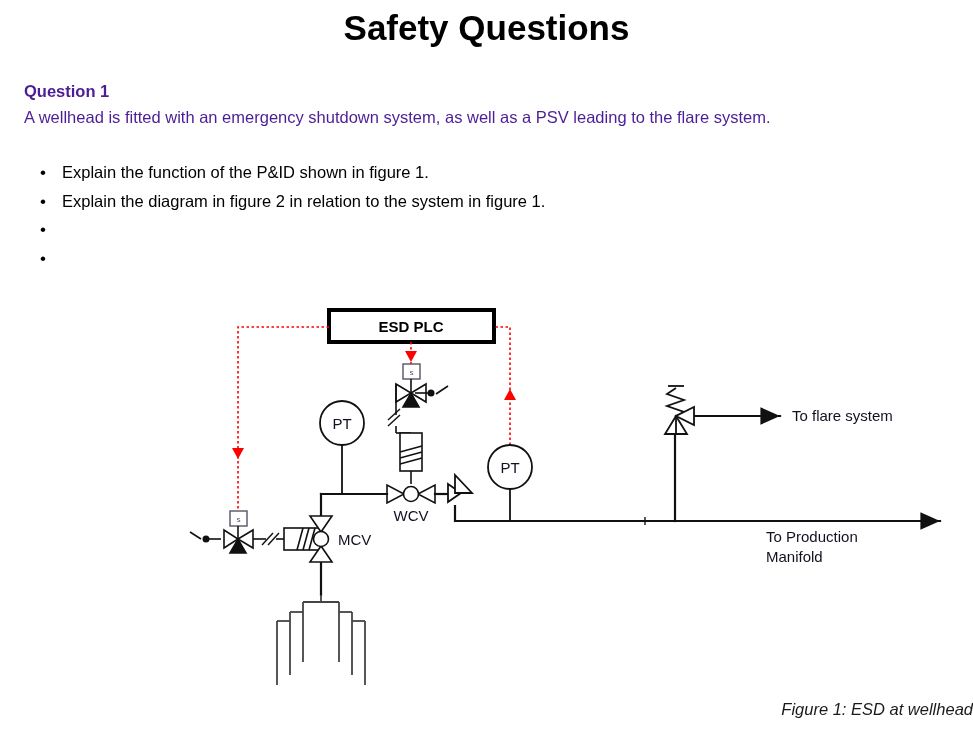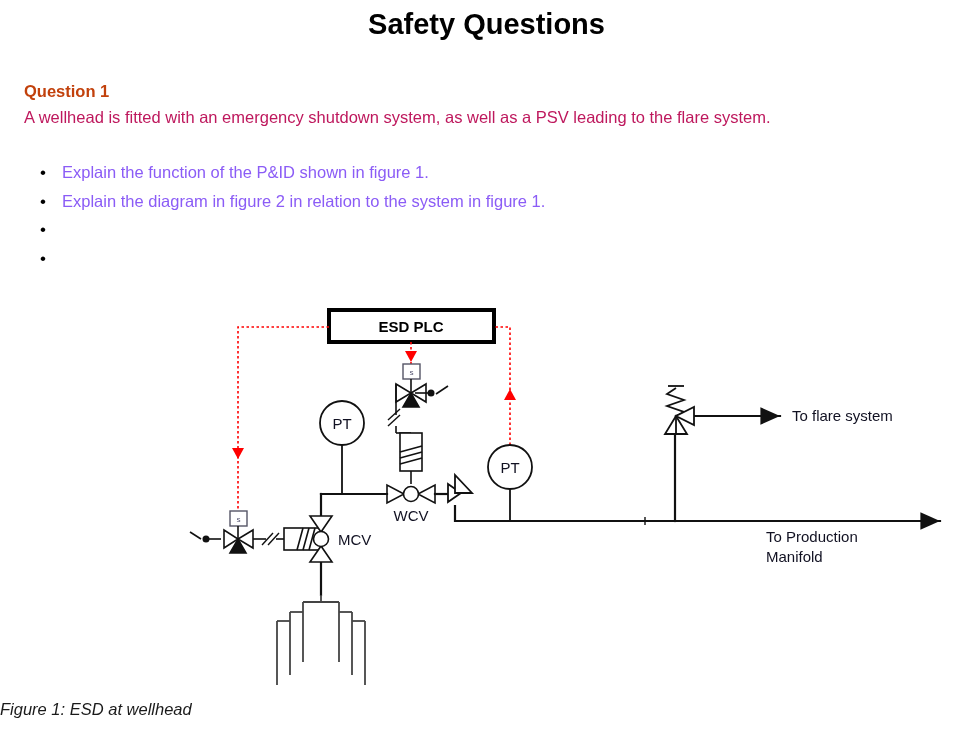--- a/index.html
+++ b/index.html
@@ -19,39 +19,39 @@
     position: relative;
     width: 973px;
     height: 745px;
   }
   .doc-title {
     position: absolute;
     left: 0;
     top: 8px;
     width: 973px;
     text-align: center;
-    font-size: 29px;
+    font-size: 35px;
     font-weight: bold;
     color: #000000;
     letter-spacing: 0px;
   }
   .q-heading {
     position: absolute;
     left: 24px;
     top: 82px;
     font-size: 16.5px;
     font-weight: bold;
-    color: #c2410c;
+    color: #4c1d95;
   }
   .q-intro {
     position: absolute;
     left: 24px;
     top: 108px;
     font-size: 16.5px;
-    color: #be185d;
+    color: #4c1d95;
     white-space: nowrap;
   }
   .bullets {
     position: absolute;
     left: 24px;
     top: 163px;
     width: 800px;
   }
   .bullet-row {
     display: flex;
@@ -61,29 +61,29 @@
   .bullet-dot {
     width: 38px;
     flex: 0 0 38px;
     text-align: center;
     font-size: 17px;
     line-height: 1;
     color: #000000;
   }
   .bullet-text {
     font-size: 16.5px;
-    color: #8b5cf6;
+    color: #000000;
     white-space: nowrap;
   }
   .figure-caption {
     position: absolute;
     left: 0;
     top: 700px;
     width: 973px;
-    text-align: left;
+    text-align: right;
     font-size: 16.5px;
     font-style: italic;
     color: #1a1a1a;
   }
   #pid-svg {
     position: absolute;
     left: 0;
     top: 290px;
   }
   .pid-label {

